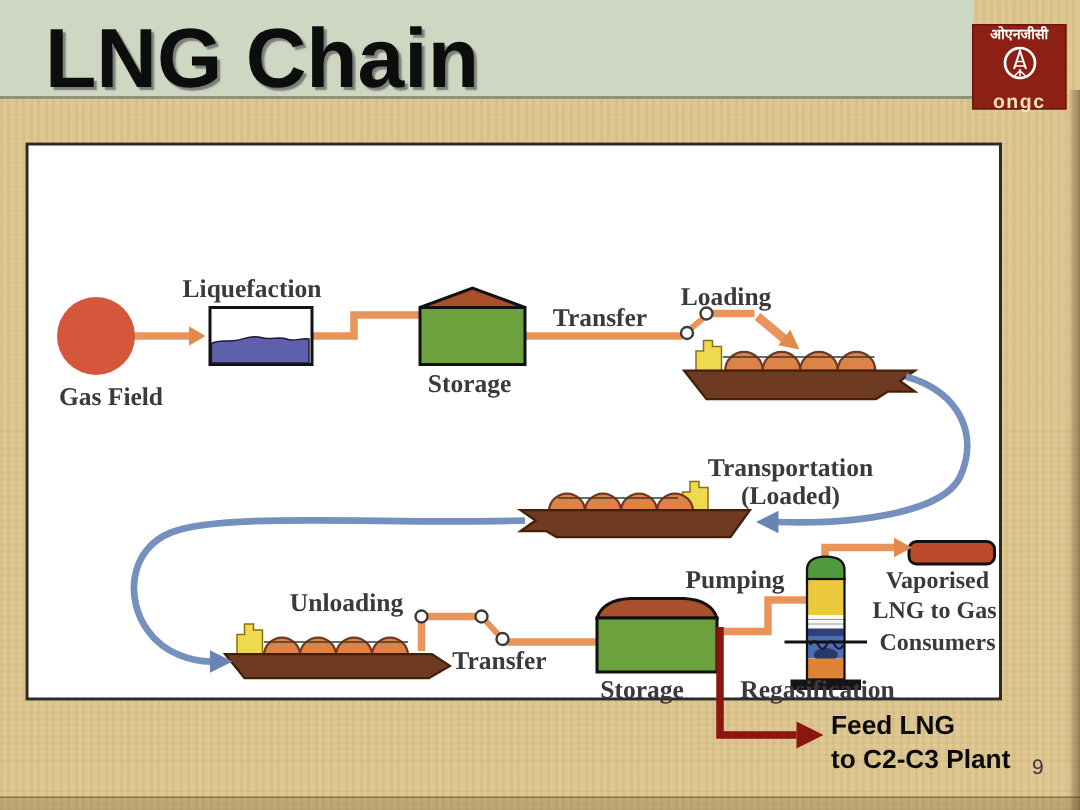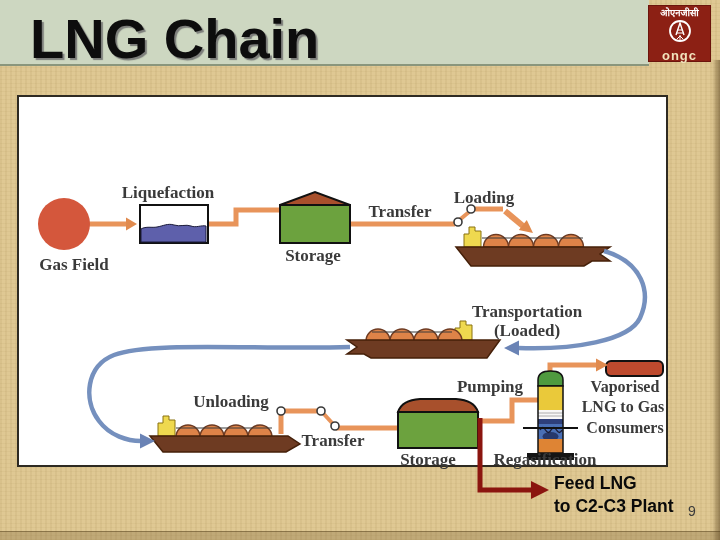--- a/index.html
+++ b/index.html
@@ -15,21 +15,21 @@
     position:absolute;left:0;top:0;width:649px;height:64px;
     background:#CDD7C1;border-bottom:2px solid #8A967C;
   }
   .titlebar h1{
     margin:0;padding:6px 0 0 30px;
     font-size:56px;font-weight:bold;color:#0d0d0d;letter-spacing:0px;
     text-shadow:2px 2px 1px rgba(110,110,110,.85);
     font-family:"Liberation Sans", sans-serif;
   }
   .logo{
-    position:absolute;left:648px;top:5px;width:63px;height:57px;
+    position:absolute;left:648px;top:16px;width:63px;height:57px;
     background:#8C2014;border:1px solid #6B140C;box-sizing:border-box;
     text-align:center;
   }
   .logo-hindi{color:#FFFFFF;font-size:9.5px;font-weight:bold;line-height:12px;padding-top:1px;}
   .logo-word{color:#F2E3BC;font-size:13px;font-weight:bold;letter-spacing:1px;line-height:13px;}
   .panel{
     position:absolute;left:17px;top:95px;width:647px;height:368px;
     background:#FFFFFF;border:2px solid #2E2A22;
   }
   .overlay{position:absolute;left:0;top:0;width:720px;height:540px;}

